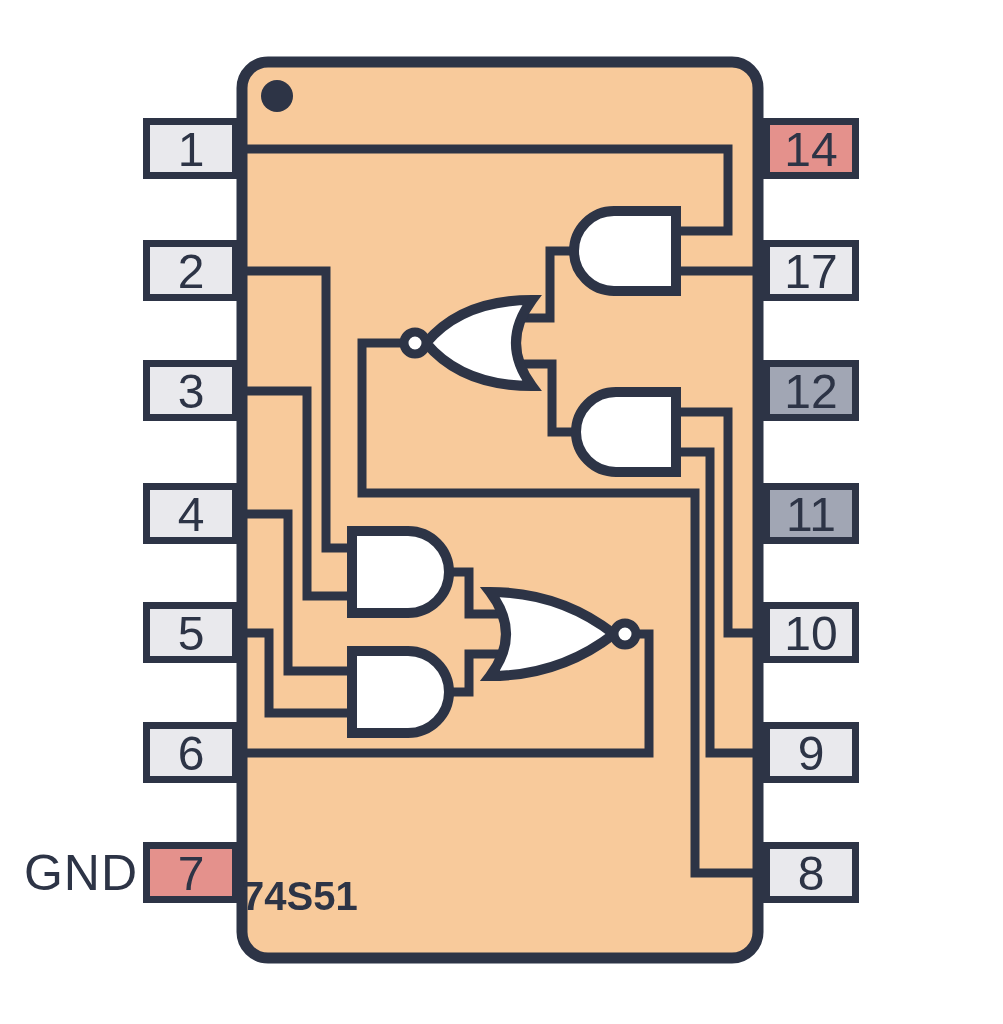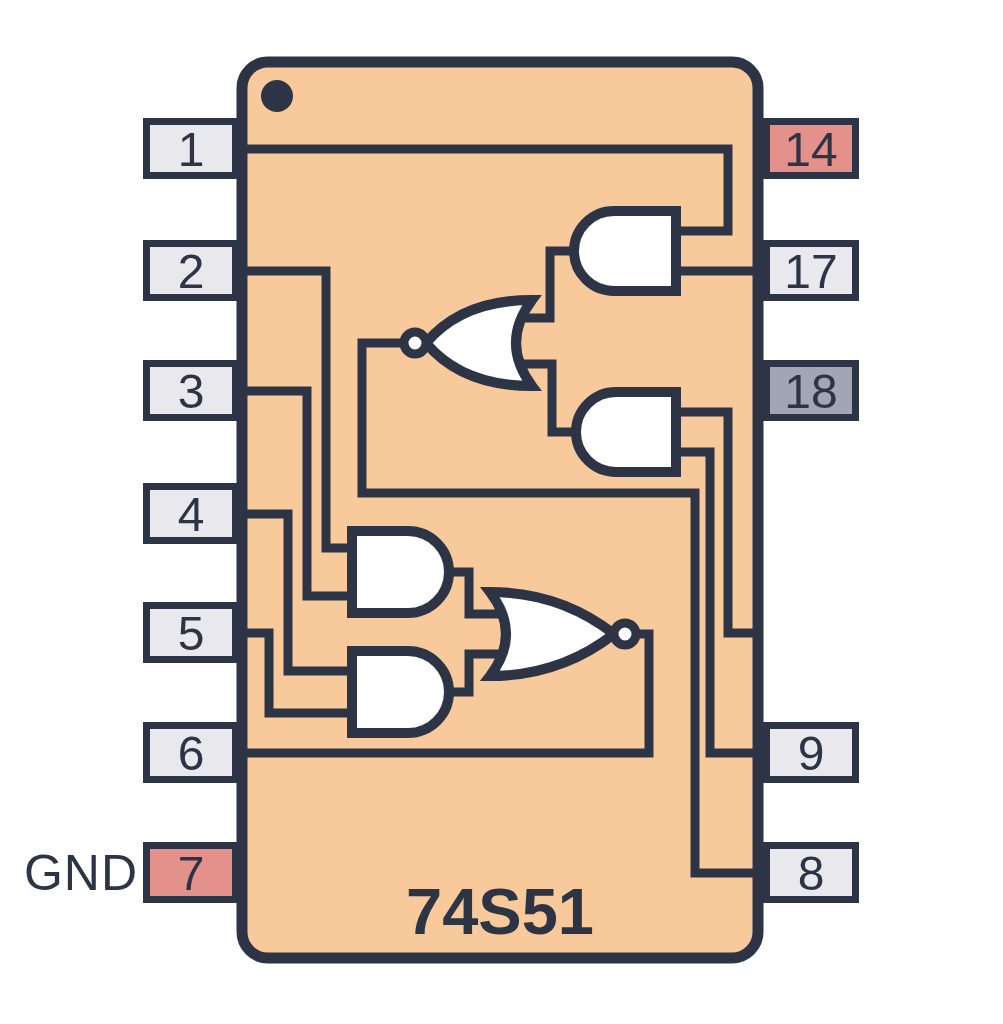--- a/index.html
+++ b/index.html
@@ -26,22 +26,22 @@
   .pin.left{left:143px;} .pin.right{left:763px;}
   .pin.io{background:var(--io-pin);} .pin.nc{background:var(--nc-pin);} .pin.power{background:var(--power-pin);justify-content:center;}
   .pin-num{font-size:48px; line-height:1; padding-top:2px; color:var(--navy);}
   .ext-label{
     position:absolute; height:61px; display:flex; align-items:center;
     font-size:50px; color:var(--navy); z-index:2; letter-spacing:1px;
   }
   .ext-label.vcc{left:880px; top:118px;}
   .ext-label.gnd{left:28px; top:842px; width:110px; justify-content:flex-end;}
   .chip-label{
-    position:absolute; left:242px; top:874px; width:516px; text-align:center;
-    font-size:65px; font-weight:bold; color:var(--navy); z-index:2;
+    position:absolute; left:242px; top:874px; width:516px; 
+    font-size:40px; font-weight:bold; color:var(--navy); z-index:2;
   }
 </style>
 </head>
 <body>
 
 <div class="stage">
 
   <svg class="schematic" width="1003" height="1024" viewBox="0 0 1003 1024">
 
     <rect class="chip-body" x="242" y="62" width="516" height="896" rx="26"></rect>
@@ -94,21 +94,27 @@
     <span class="pin-num">7</span>
   </div>
 
   <div class="pin right power" style="top:118px">
     <span class="pin-num">14</span>
   </div>
   <div class="pin right io" style="top:240px">
     <span class="pin-num">17</span>
   </div>
   <div class="pin right nc" style="top:360px">
-    <span class="pin-num">18</span>
+    <span class="pin-num">12</span>
+  </div>
+  <div class="pin right nc" style="top:483px">
+    <span class="pin-num">11</span>
+  </div>
+  <div class="pin right io" style="top:602px">
+    <span class="pin-num">10</span>
   </div>
   <div class="pin right io" style="top:722px">
     <span class="pin-num">9</span>
   </div>
   <div class="pin right io" style="top:842px">
     <span class="pin-num">8</span>
   </div>
 
   <div class="ext-label gnd">GND</div>
 

